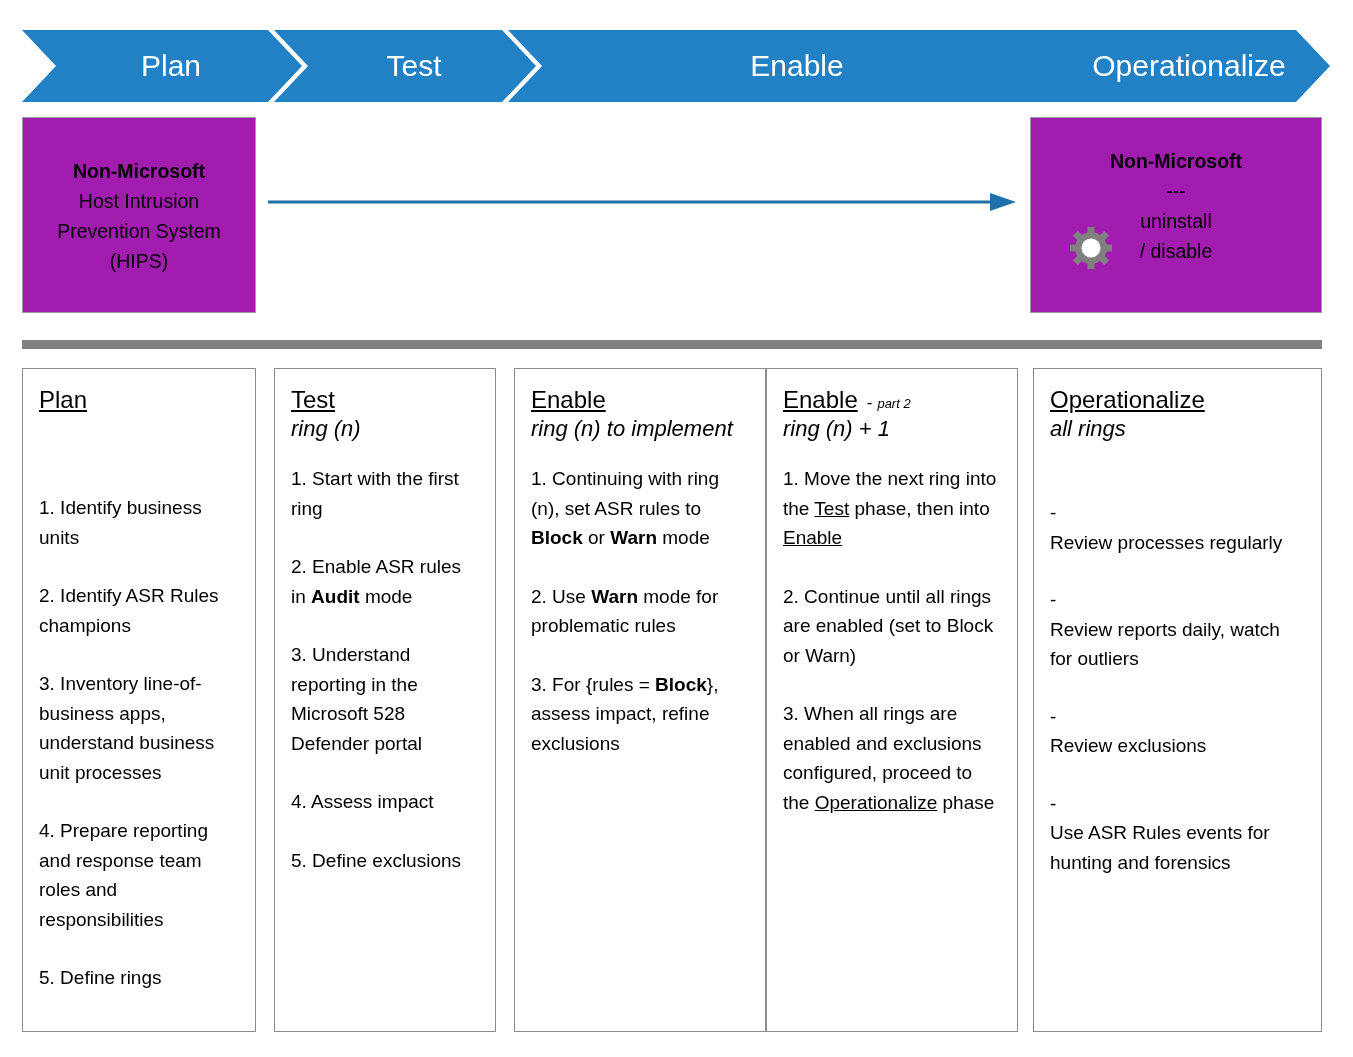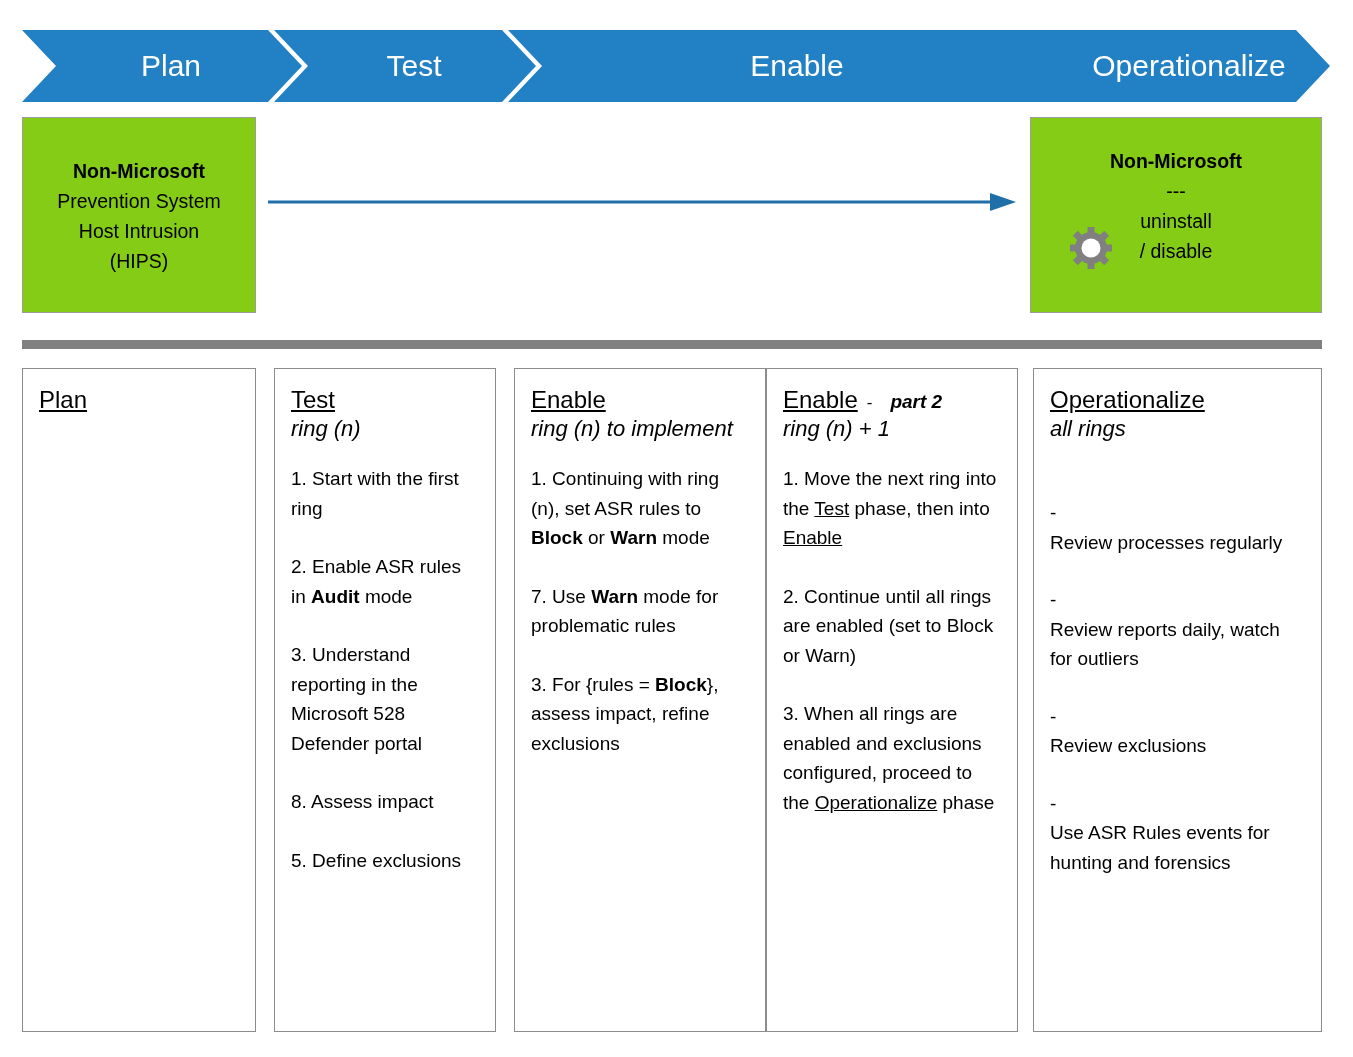--- a/index.html
+++ b/index.html
@@ -44,21 +44,21 @@
   }
   .chev.end {
     clip-path: polygon(0 0, calc(100% - 34px) 0, 100% 50%, calc(100% - 34px) 100%, 0 100%, 34px 50%);
   }
 
   
   .hips-box {
     position: absolute;
     border: 1px solid #9C9C9C;
     box-sizing: border-box;
-    background: #84cc16;
+    background: #a21caf;
   }
   #hips-left-box  { left: 22px;   top: 117px; width: 234px; height: 196px; }
   #hips-right-box { left: 1030px; top: 117px; width: 292px; height: 196px; }
 
   .hips-text {
     position: absolute;
     left: 0; right: 0;
     text-align: center;
     font-size: 19.5px;
     line-height: 30px;
@@ -112,24 +112,24 @@
   #card-operationalize{ left: 1033px; width: 289px; }
 
   .card-title {
     font-size: 24px;
     line-height: 30px;
     text-decoration: underline;
     display: inline-block;
   }
   .card-title-row { white-space: nowrap; }
   .card-title-suffix {
-    font-size: 19px;
+    font-size: 13px;
     font-style: italic;
-    font-weight: bold;
-    margin-left: 18px;
+    font-weight: normal;
+    margin-left: 5px;
   }
   .card-title-dash {
     font-size: 17px;
     margin-left: 9px;
   }
   .card-subtitle {
     font-size: 22px;
     font-style: italic;
     line-height: 26px;
     margin-top: 1px;
@@ -158,22 +158,22 @@
     <span>Enable</span>
   </div>
   <div class="chev end" style="left:1030px; width:300px;">
     <span>Operationalize</span>
   </div>
 </div>
 
 <div id="hips-left-box" class="hips-box">
   <div class="hips-text" id="hips-left-text">
     <div class="hips-bold">Non-Microsoft</div>
+    <div>Host Intrusion</div>
     <div>Prevention System</div>
-    <div>Host Intrusion</div>
     <div>(HIPS)</div>
   </div>
 </div>
 
 <div id="hips-arrow">
   <svg width="748" height="32" viewBox="0 0 748 32">
     <line x1="0" y1="16" x2="726" y2="16" stroke="#1F6FA8" stroke-width="3"></line>
     <polygon points="722,7 748,16 722,25" fill="#1F6FA8"></polygon>
   </svg>
 </div>
@@ -202,57 +202,64 @@
     </svg>
   </div>
 </div>
 
 <div id="gray-divider"></div>
 
 <div id="card-plan" class="phase-card">
   <div class="card-title-row">
     <span class="card-title">Plan</span>
   </div>
+  <div class="card-body" style="margin-top:78px;">
+    <p>1. Identify business units</p>
+    <p>2. Identify ASR Rules champions</p>
+    <p>3. Inventory line-of-business apps, understand business unit processes</p>
+    <p>4.  Prepare reporting and response team roles and responsibilities</p>
+    <p>5. Define rings</p>
+  </div>
 </div>
 
 <div id="card-test" class="phase-card">
   <div class="card-title-row">
     <span class="card-title">Test</span>
   </div>
   <div class="card-subtitle">ring (n)</div>
   <div class="card-body">
     <p>
       <span>1. Start with the first ring</span>
     </p>
     <p>
       <span>2. Enable ASR rules in </span><b>Audit</b><span> mode</span>
     </p>
     <p>
       <span>3. Understand reporting in the Microsoft 528 Defender portal</span>
     </p>
     <p>
-      <span>8. Assess impact</span>
+      <span>4. Assess impact</span>
     </p>
     <p>
       <span>5. Define exclusions</span>
     </p>
   </div>
 </div>
 
 <div id="card-enable" class="phase-card">
   <div class="card-title-row">
     <span class="card-title">Enable</span>
   </div>
   <div class="card-subtitle">ring (n) to implement</div>
   <div class="card-body">
     <p>
       <span>1. Continuing with ring (n), set ASR rules to </span><b>Block</b><span> or </span><b>Warn</b><span> mode</span>
     </p>
     <p>
-      <span>7. Use </span><b>Warn</b><span> mode for problematic rules</span>
+      <span>2. Use </span><b>Warn</b><span> mode for problematic rules</span>
     </p>
     <p>
       <span>3. For {rules = </span><b>Block</b><span>}, assess impact, refine exclusions</span>
     </p>
   </div>
 </div>
 
 <div id="card-enable-part2" class="phase-card">
   <div class="card-title-row">
     <span class="card-title">Enable</span><span class="card-title-dash">-</span><span class="card-title-suffix">part 2</span>

